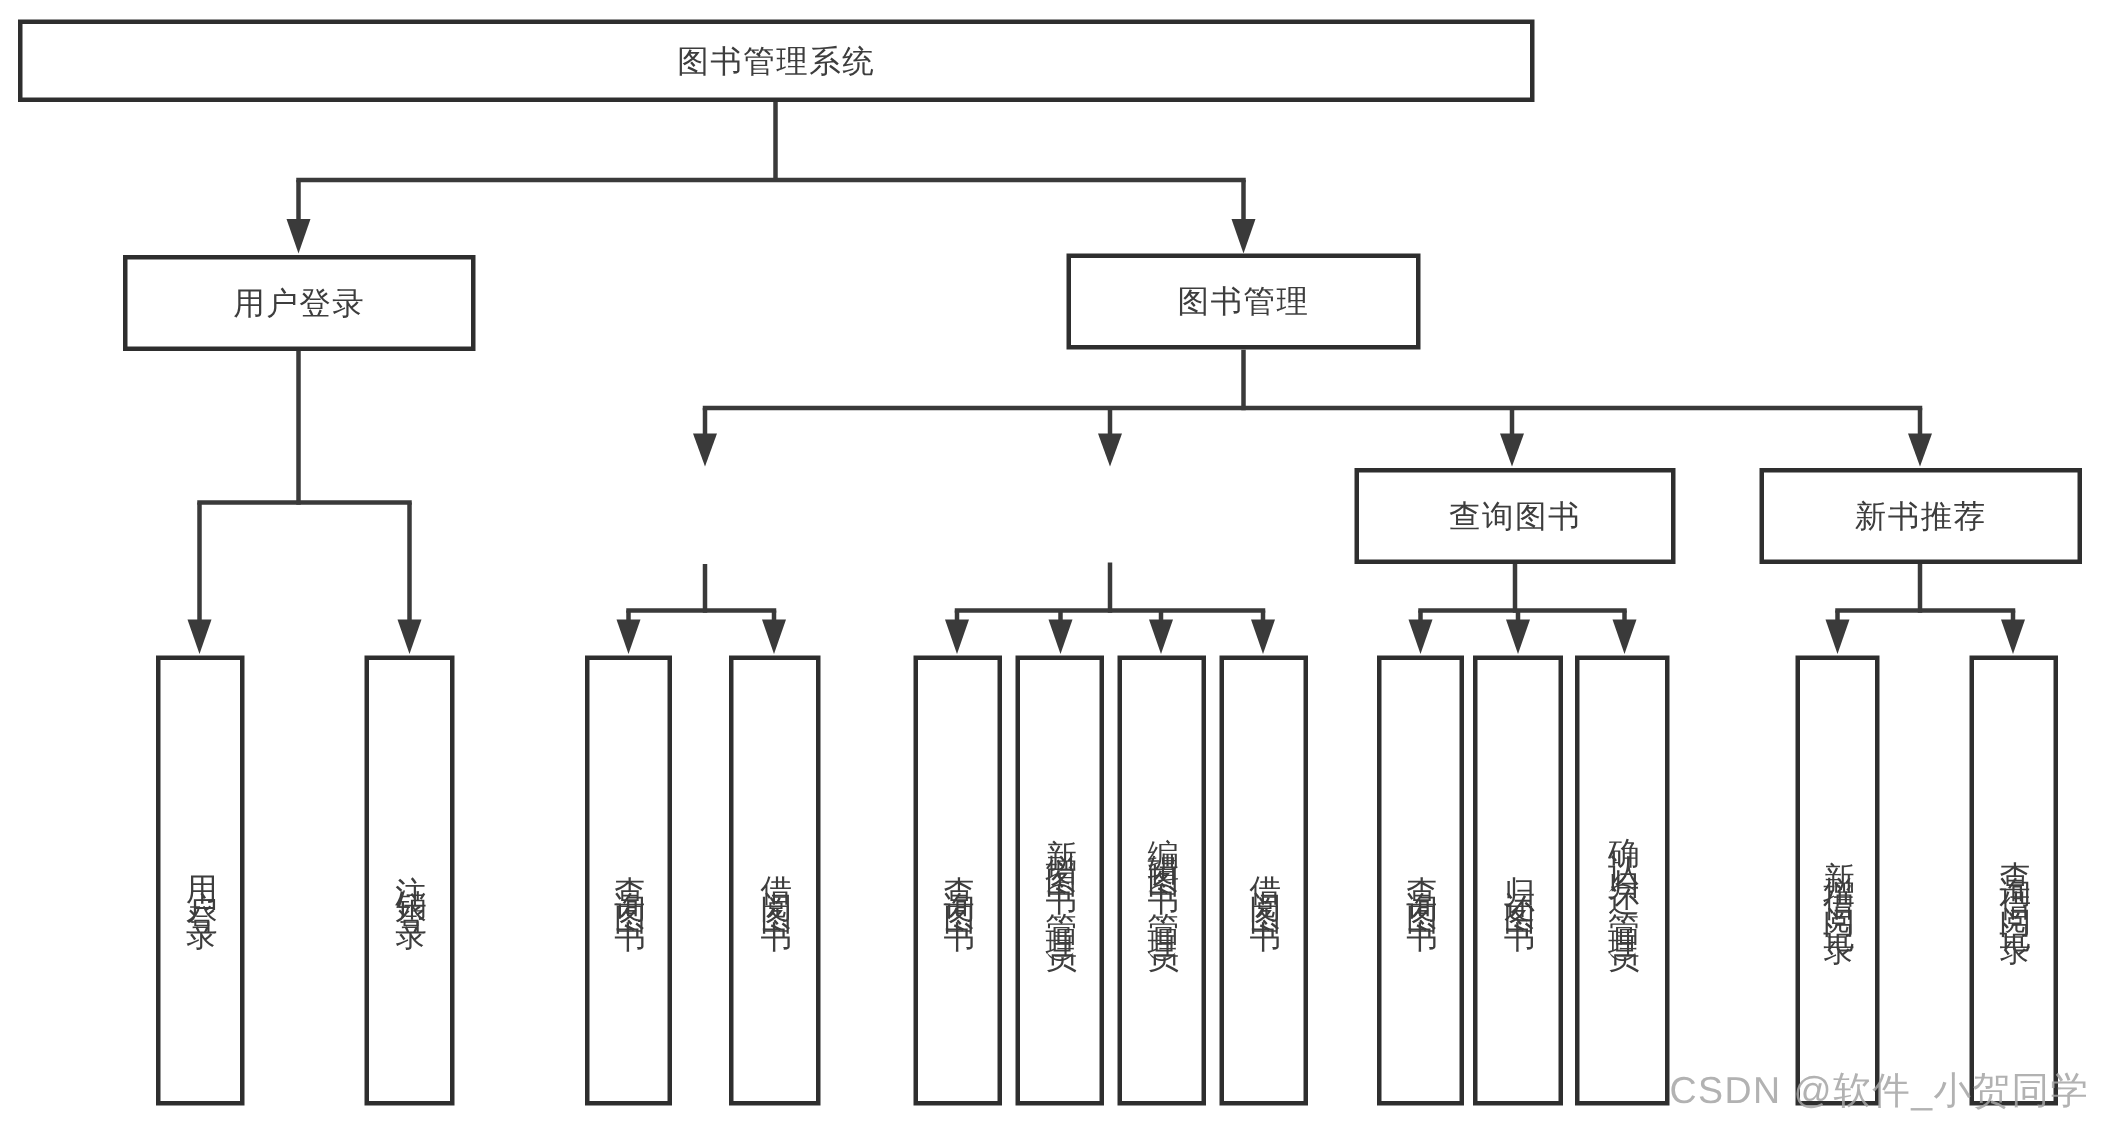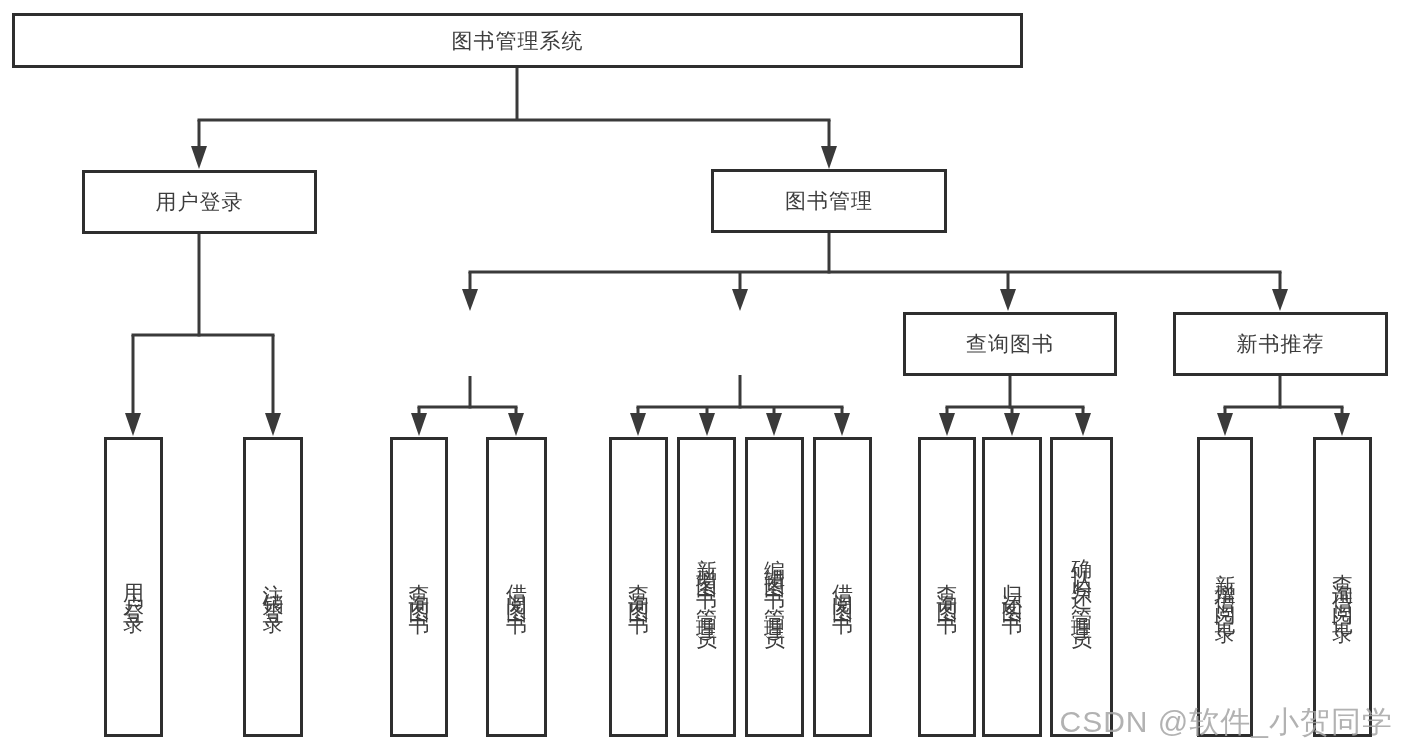--- a/index.html
+++ b/index.html
@@ -37,21 +37,21 @@
     writing-mode: vertical-rl;
     text-orientation: mixed;
     letter-spacing: 10px;
     font-size: 21px;
     padding: 4px 0;
   }
   .watermark {
     position: absolute;
     right: 12px;
     bottom: 4px;
-    font-size: 30px;
+    font-size: 25px;
     color: rgba(165,165,165,0.85);
     letter-spacing: 1px;
     z-index: 5;
     white-space: nowrap;
   }
 </style>
 </head>
 <body>
 
 <div class="stage">

